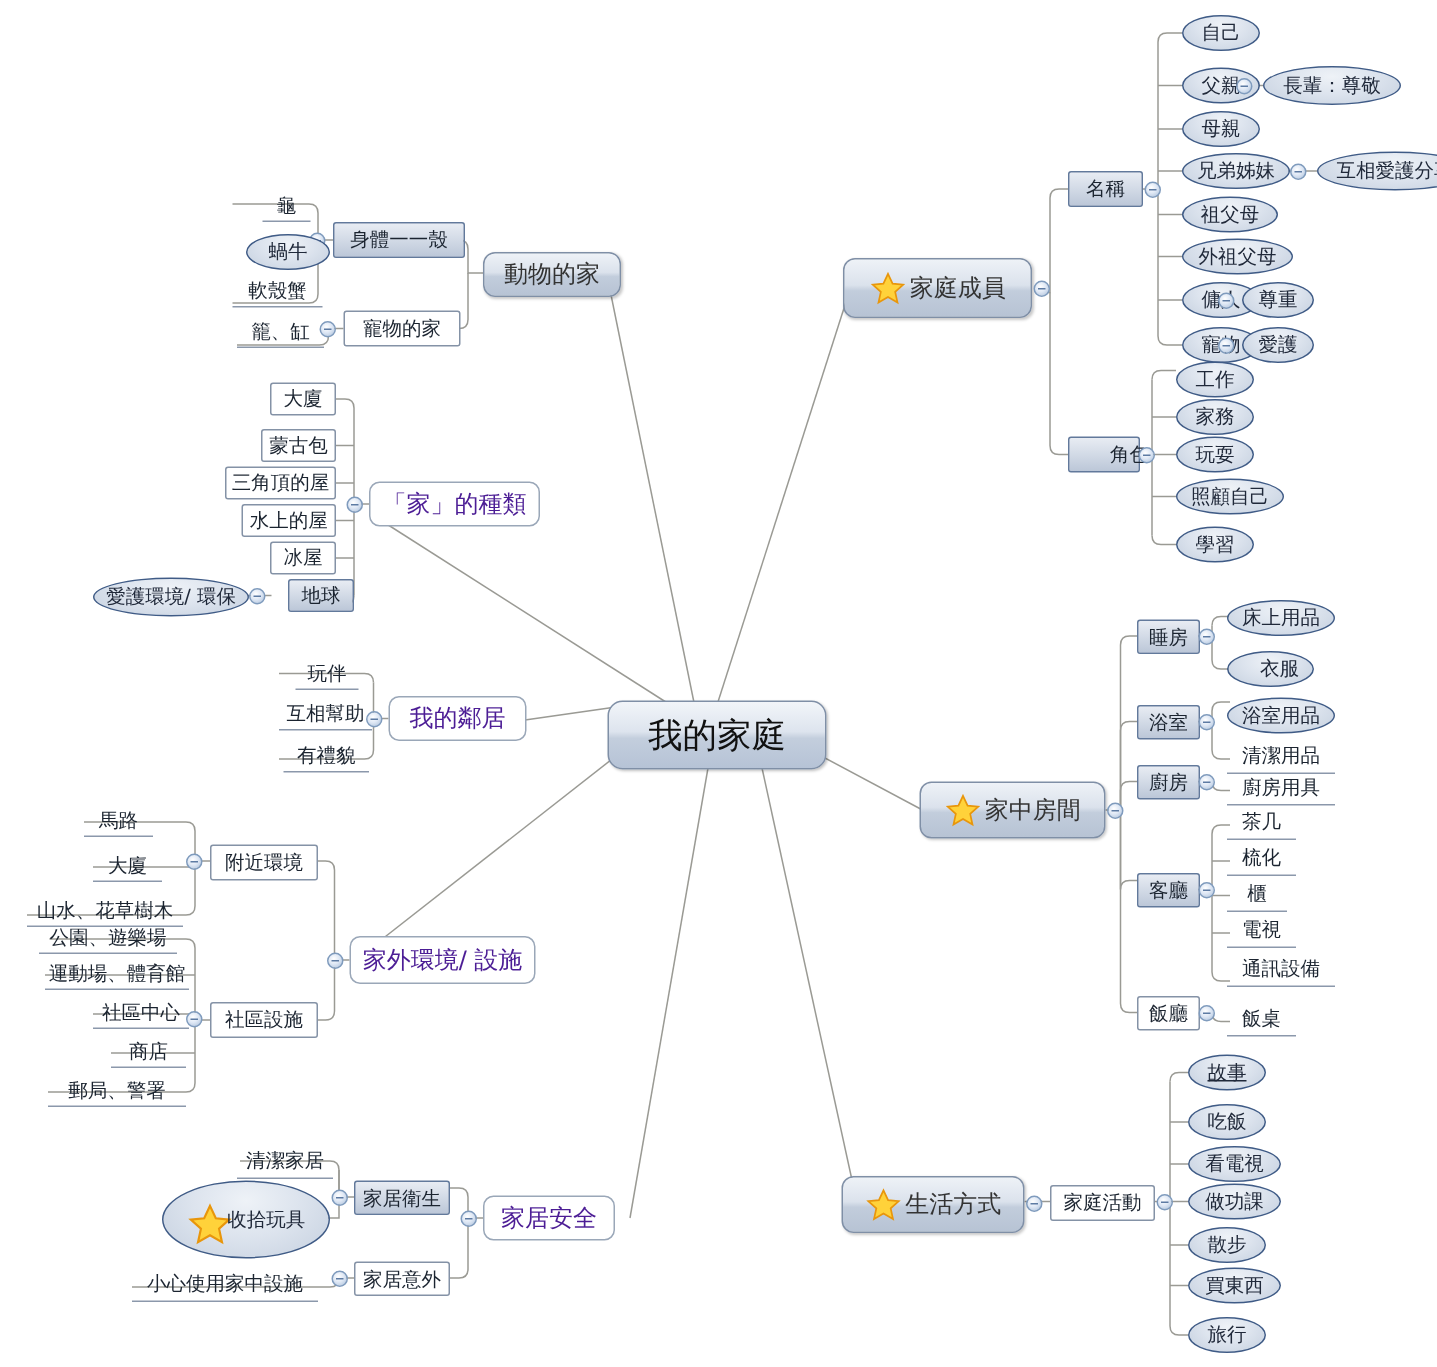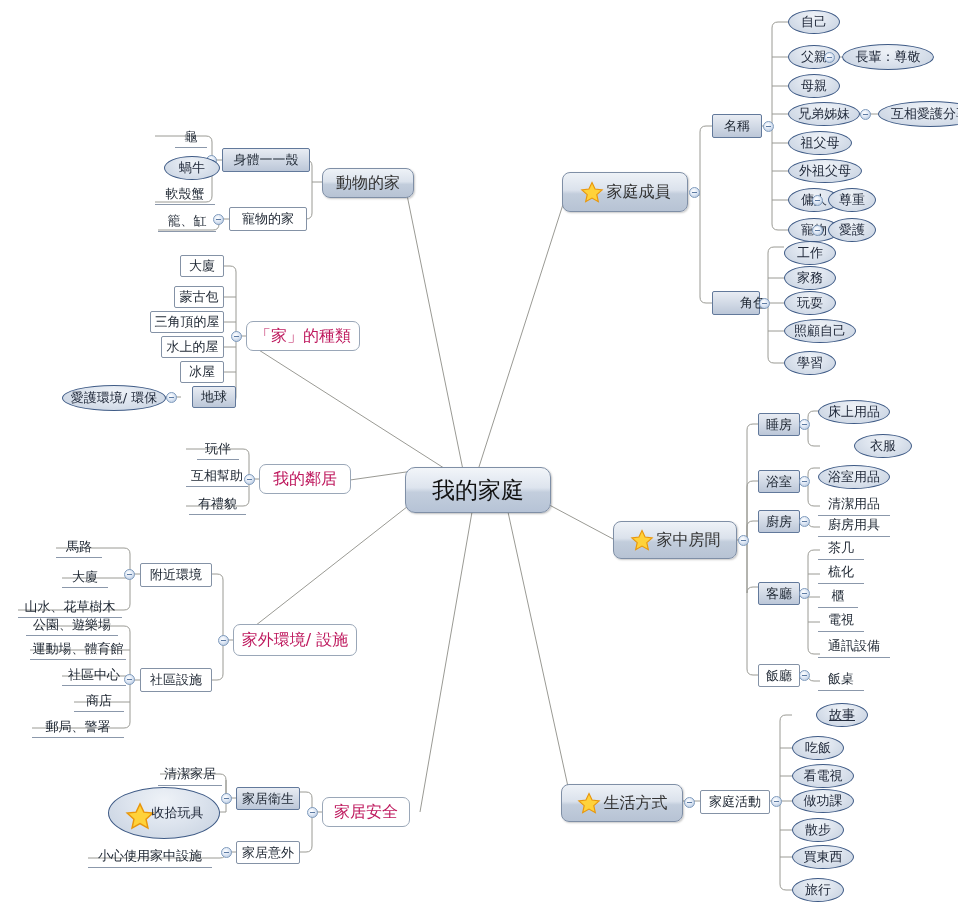--- a/index.html
+++ b/index.html
@@ -13,21 +13,21 @@
   
   .root{
     background:linear-gradient(to bottom,#f2f5f9 0%,#dde4ee 45%,#c3cedd 55%,#b6c3d6 100%);
     border:1px solid #7f8fa6;border-radius:10px;
     font-size:23px;color:#111;padding:0 18px;
     box-shadow:1px 1px 2px rgba(0,0,0,.25);
   }
   
   .l1{
     background:#ffffff;border:1px solid #9aa7b8;border-radius:7px;
-    font-size:16px;color:#be185d;padding:0 10px;
+    font-size:16px;color:#4c1d95;padding:0 10px;
   }
   
   .l1g{
     background:linear-gradient(to bottom,#eef2f7 0%,#dbe2ec 45%,#c2cddc 55%,#b7c3d4 100%);
     border:1px solid #7f8fa6;border-radius:8px;
     font-size:16px;color:#333;padding:0 8px;
     box-shadow:1px 1px 2px rgba(0,0,0,.22);
   }
   
   .l2{
@@ -432,21 +432,21 @@
 
   <div class="node l2" style="left:758px;top:413px;width:42px;height:23px;">
     <span>睡房</span>
     </div>
   <div class="dot" style="left:799px;top:419px;">
       <i></i>
     </div>
   <div class="node el" style="left:818px;top:400px;width:72px;height:24px;">
     <span>床上用品</span>
     </div>
-  <div class="node el" style="left:854px;top:434px;width:58px;height:24px;">
+  <div class="node el" style="left:818px;top:434px;width:58px;height:24px;justify-content:flex-end;">
     <span>衣服</span>
     </div>
 
   <div class="node l2" style="left:758px;top:470px;width:42px;height:23px;">
     <span>浴室</span>
     </div>
   <div class="dot" style="left:799px;top:476px;">
       <i></i>
     </div>
   <div class="node el" style="left:818px;top:465px;width:72px;height:24px;">
@@ -508,21 +508,21 @@
   </div>
   <div class="dot" style="left:684px;top:797px;">
       <i></i>
     </div>
   <div class="node l2p" style="left:700px;top:790px;width:70px;height:24px;">
     <span>家庭活動</span>
     </div>
   <div class="dot" style="left:771px;top:796px;">
       <i></i>
     </div>
-  <div class="node el" style="left:816px;top:703px;width:52px;height:24px;text-decoration:underline;">
+  <div class="node el" style="left:792px;top:703px;width:52px;height:24px;text-decoration:underline;">
     <span>故事</span>
     </div>
   <div class="node el" style="left:792px;top:736px;width:52px;height:24px;">
     <span>吃飯</span>
     </div>
   <div class="node el" style="left:792px;top:764px;width:62px;height:24px;">
     <span>看電視</span>
     </div>
   <div class="node el" style="left:792px;top:789px;width:62px;height:24px;">
     <span>做功課</span>

